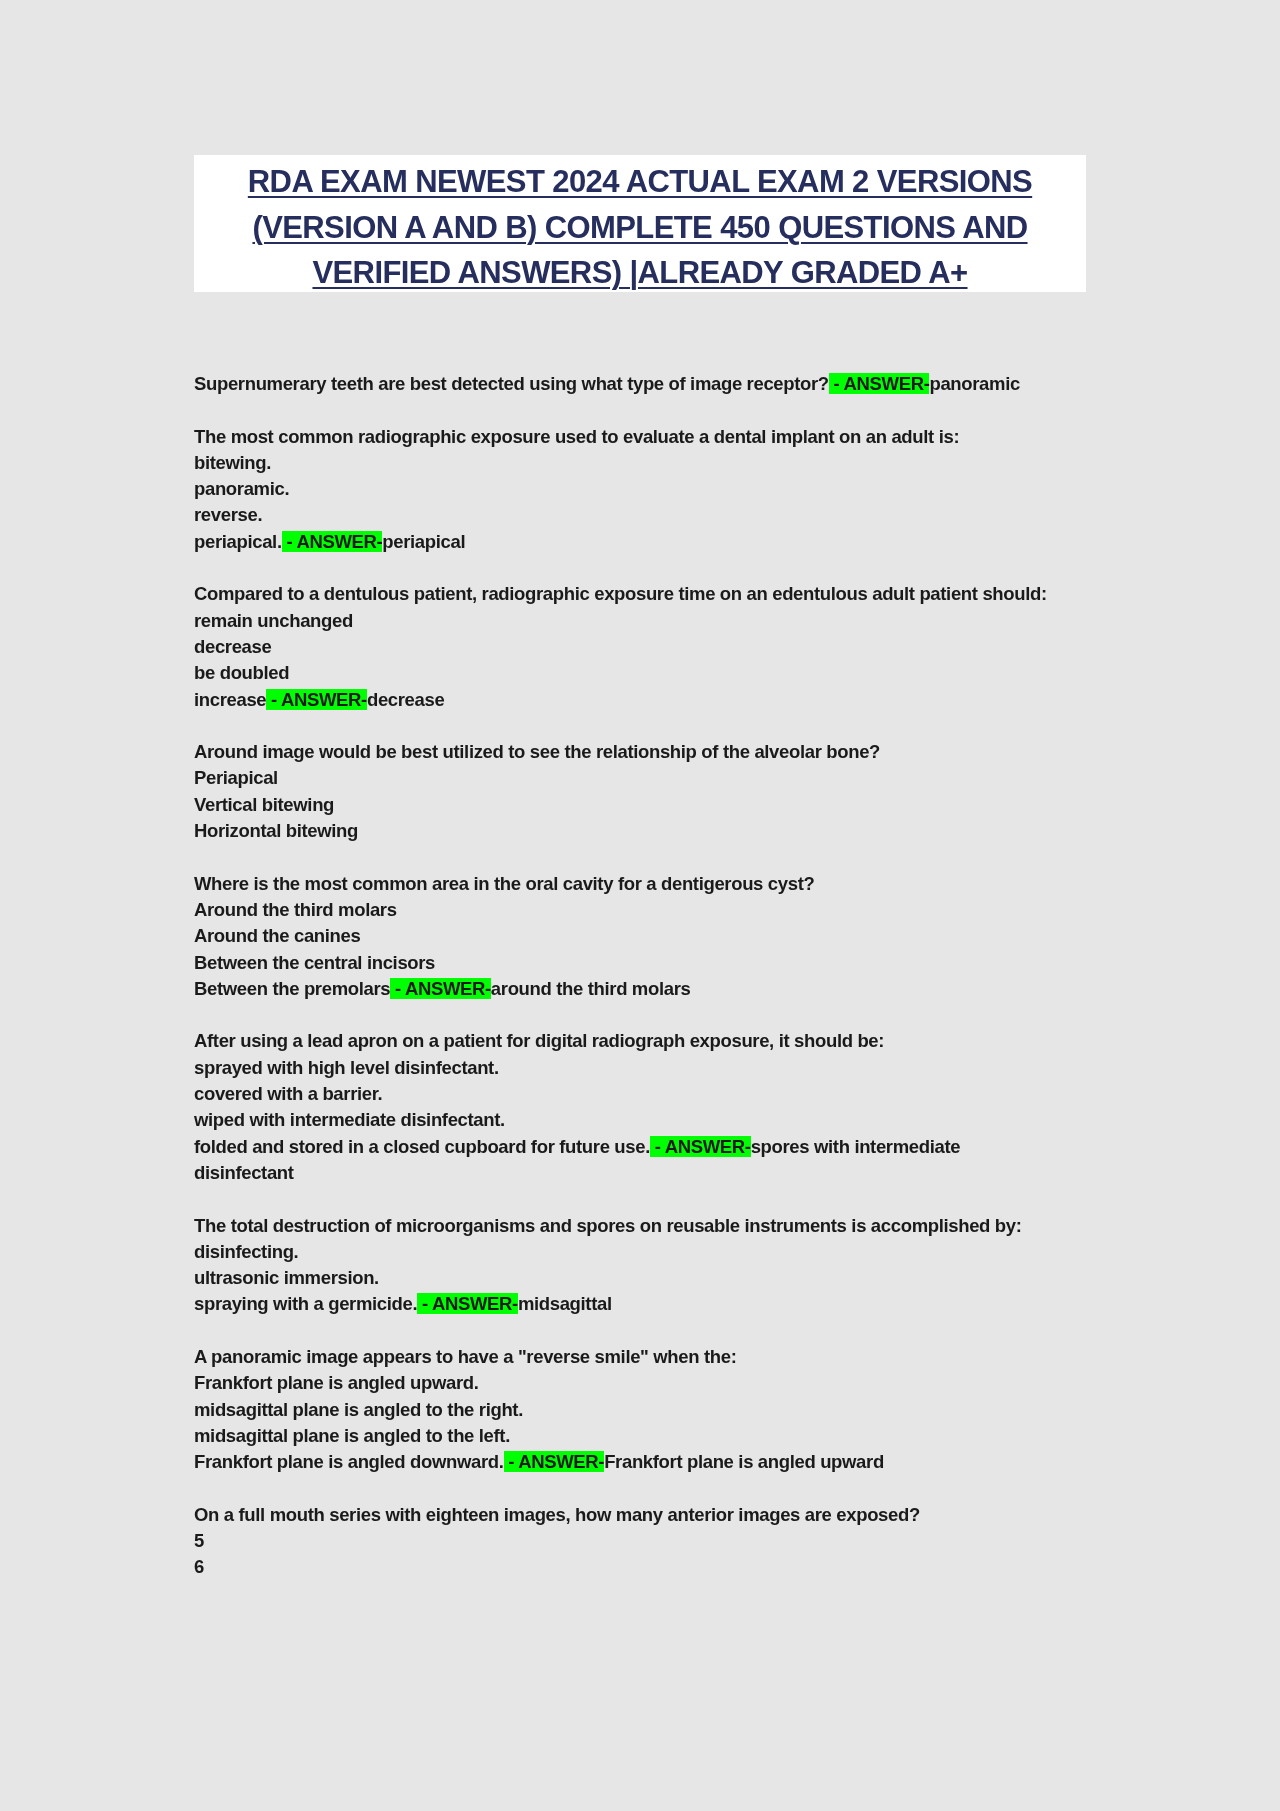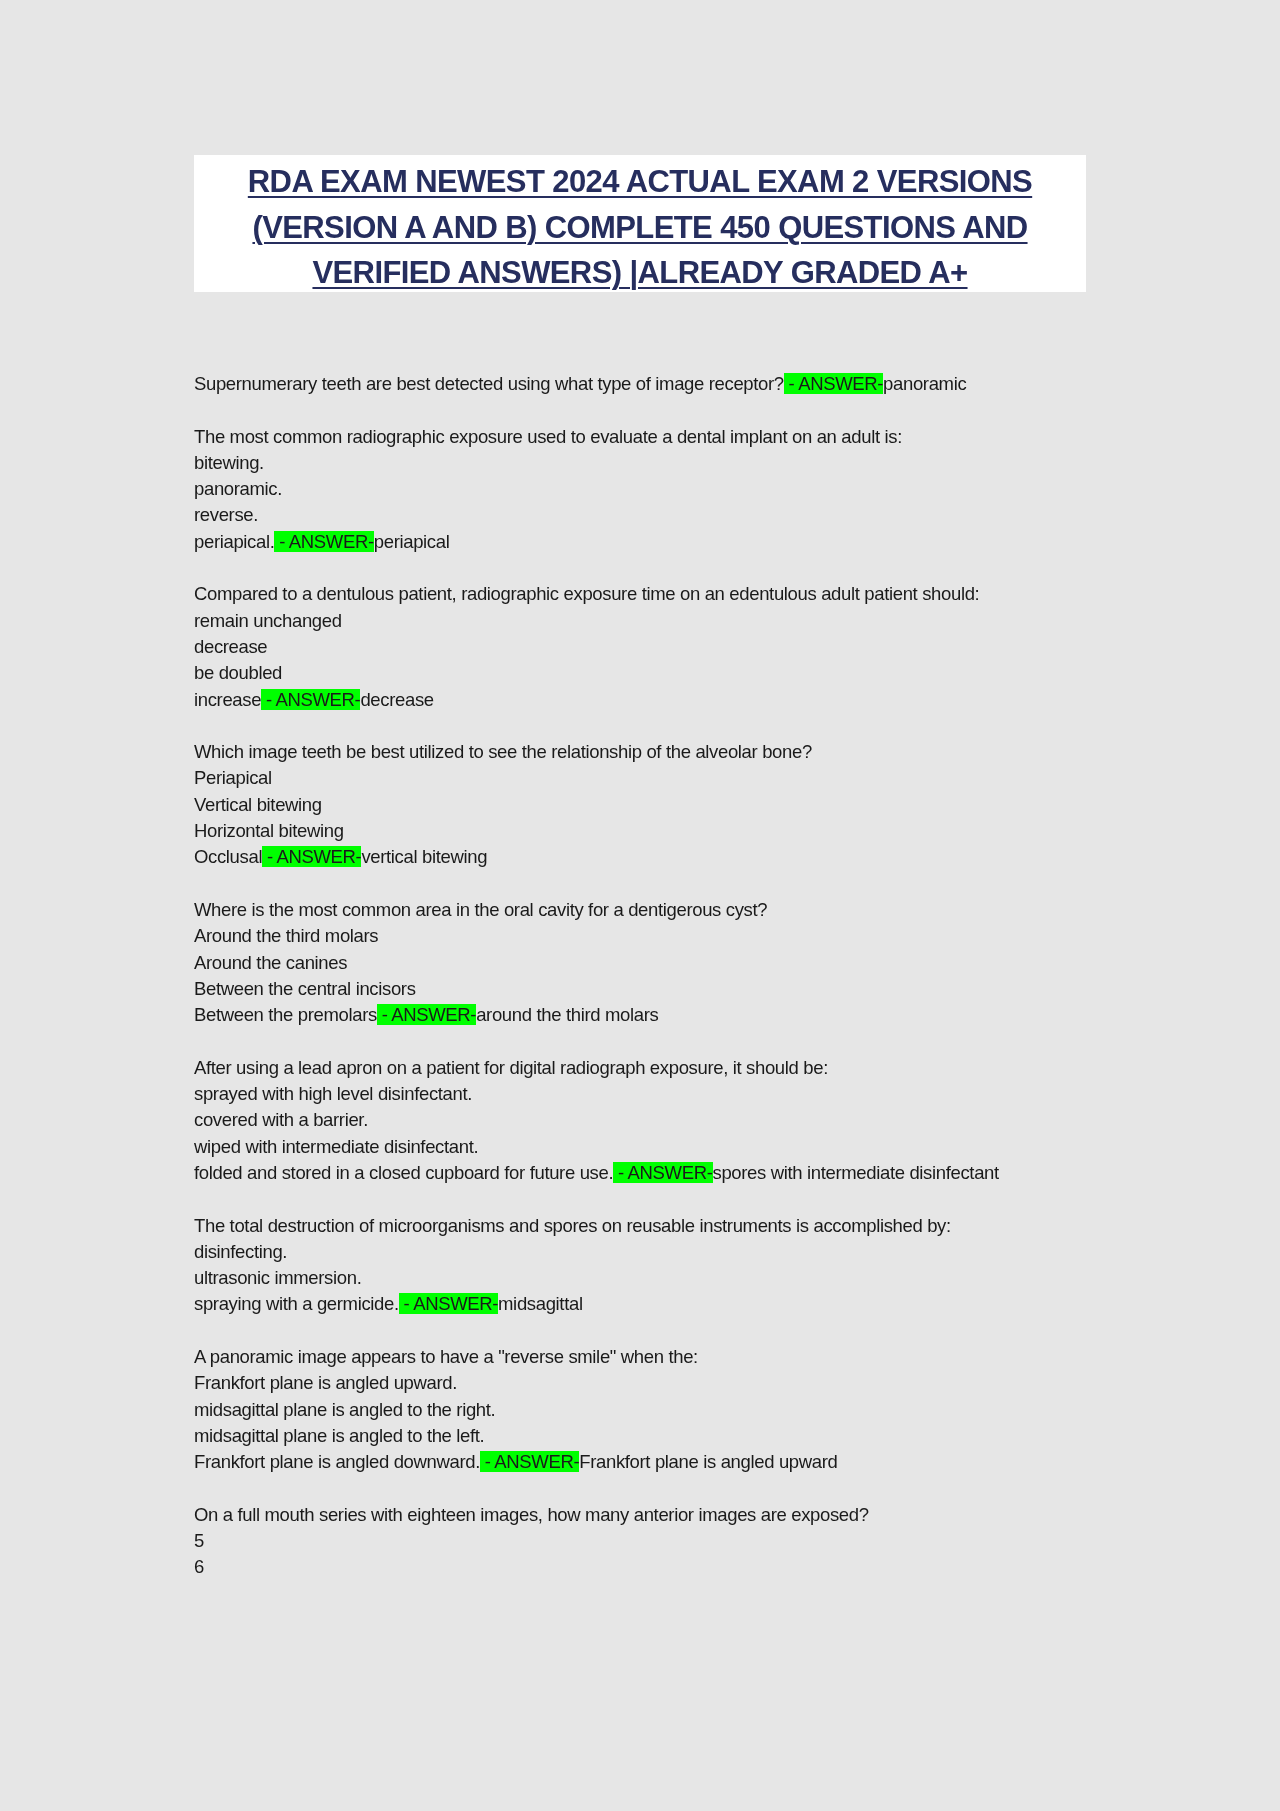--- a/index.html
+++ b/index.html
@@ -45,20 +45,21 @@
     left: 194px;
     top: 371px;
     width: 900px;
     font-size: 18.5px;
     line-height: 26.3px;
     color: #1a1a1a;
     letter-spacing: -0.35px;
   }
   .qa {
     margin-bottom: 26.3px;
+    font-weight: bold;
   }
   .line {
     display: block;
     white-space: nowrap;
   }
   .line.wrap {
     white-space: normal;
     width: 820px;
   }
   .answer-tag {
@@ -90,25 +91,24 @@
 
   <div class="qa">
     <span class="line">Compared to a dentulous patient, radiographic exposure time on an edentulous adult patient should:</span>
     <span class="line">remain unchanged</span>
     <span class="line">decrease</span>
     <span class="line">be doubled</span>
     <span class="line"><span>increase</span><span class="answer-tag"> - ANSWER-</span><span>decrease</span></span>
   </div>
 
   <div class="qa">
-    <span class="line">Which image teeth be best utilized to see the relationship of the alveolar bone?</span>
+    <span class="line">Around image would be best utilized to see the relationship of the alveolar bone?</span>
     <span class="line">Periapical</span>
     <span class="line">Vertical bitewing</span>
     <span class="line">Horizontal bitewing</span>
-    <span class="line"><span>Occlusal</span><span class="answer-tag"> - ANSWER-</span><span>vertical bitewing</span></span>
   </div>
 
   <div class="qa">
     <span class="line">Where is the most common area in the oral cavity for a dentigerous cyst?</span>
     <span class="line">Around the third molars</span>
     <span class="line">Around the canines</span>
     <span class="line">Between the central incisors</span>
     <span class="line"><span>Between the premolars</span><span class="answer-tag"> - ANSWER-</span><span>around the third molars</span></span>
   </div>
 

